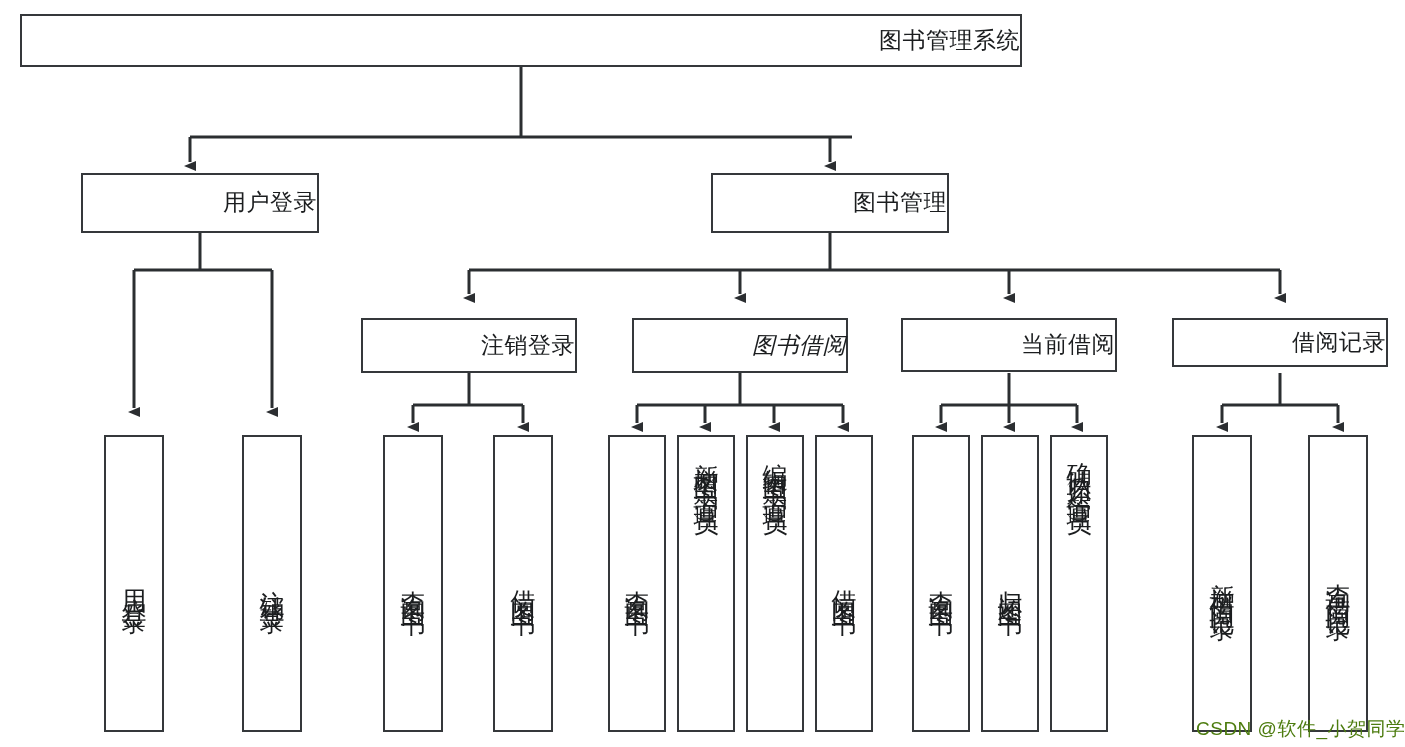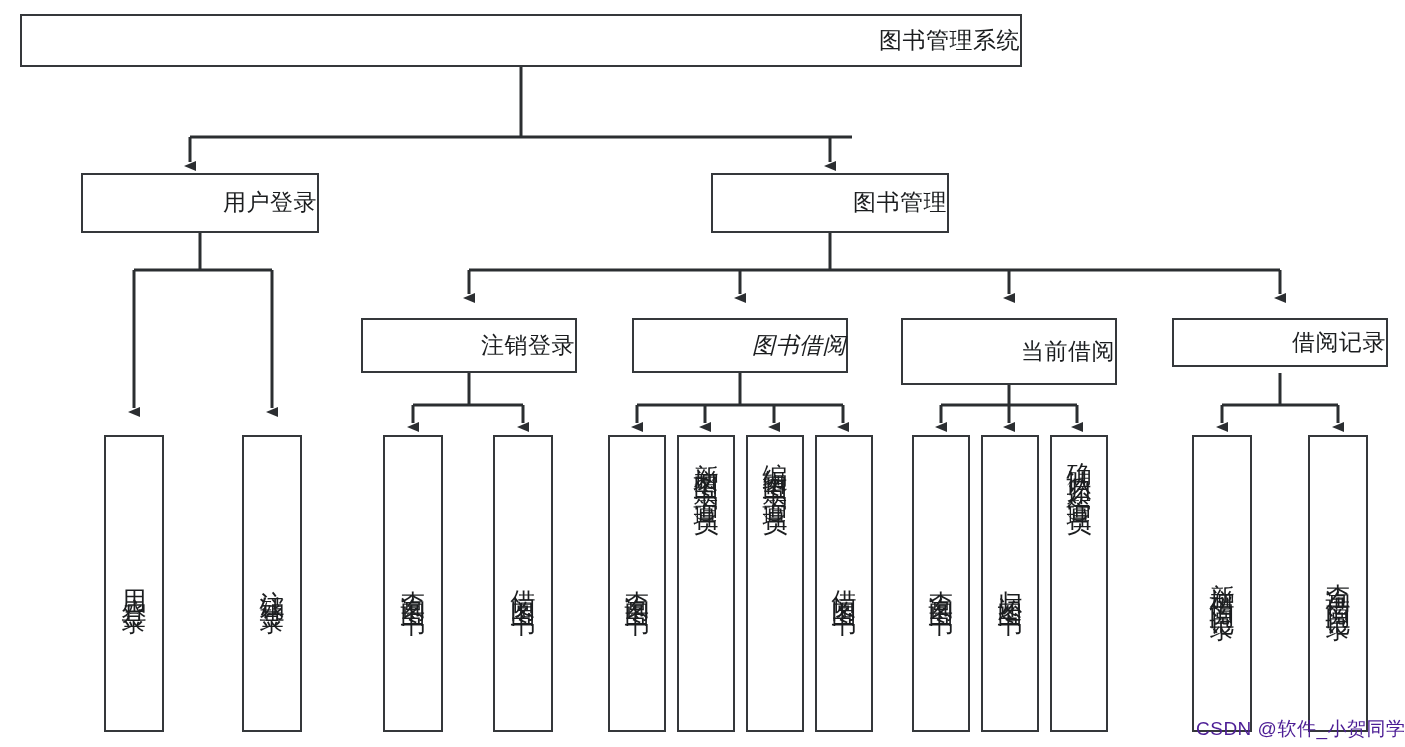--- a/index.html
+++ b/index.html
@@ -65,21 +65,21 @@
     line-height: 1;
     white-space: nowrap;
   }
   .node.vert.centered {
     align-items: center;
     padding-top: 0;
   }
   .watermark {
     position: absolute;
     font-size: 19px;
-    color: #4c1d95;
+    color: #4d7c0f;
     white-space: nowrap;
     letter-spacing: 0.5px;
   }
 </style>
 </head>
 <body>
 
 <div id="diagram-root">
 
   <svg class="wires" viewBox="0 0 1405 747" xmlns="http://www.w3.org/2000/svg">
@@ -142,21 +142,21 @@
   <div class="node horiz" style="left:711px; top:173px; width:238px; height:60px;">
     <span class="label">图书管理</span>
   </div>
 
   <div class="node horiz" style="left:361px; top:318px; width:216px; height:55px;">
     <span class="label">注销登录</span>
   </div>
   <div class="node horiz" style="left:632px; top:318px; width:216px; height:55px;font-style:italic;">
     <span class="label">图书借阅</span>
   </div>
-  <div class="node horiz" style="left:901px; top:318px; width:216px; height:67px;">
+  <div class="node horiz" style="left:901px; top:318px; width:216px; height:54px;">
     <span class="label">当前借阅</span>
   </div>
   <div class="node horiz" style="left:1172px; top:318px; width:216px; height:49px;">
     <span class="label">借阅记录</span>
   </div>
 
   <div class="node vert centered" style="left:104px; top:435px; width:60px; height:297px;">
     <span class="label">用户登录</span>
   </div>
   <div class="node vert centered" style="left:242px; top:435px; width:60px; height:297px;">

